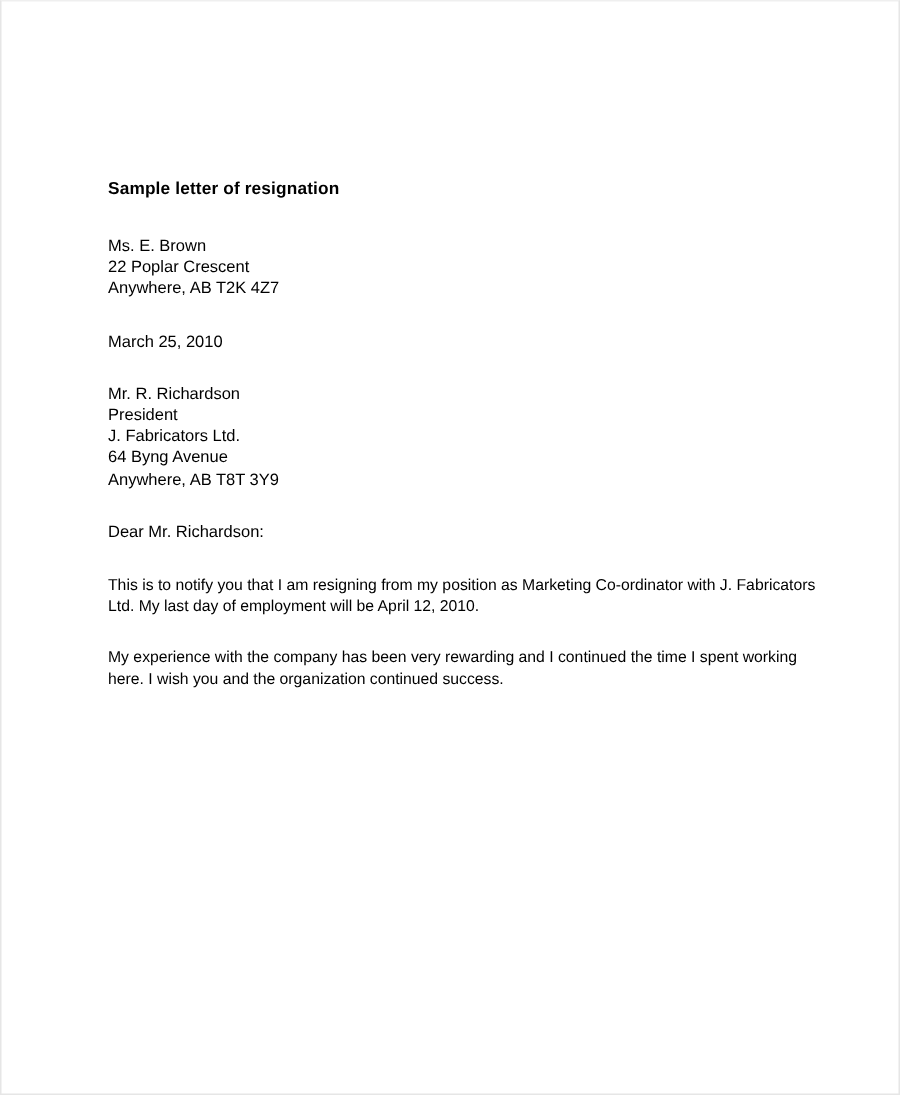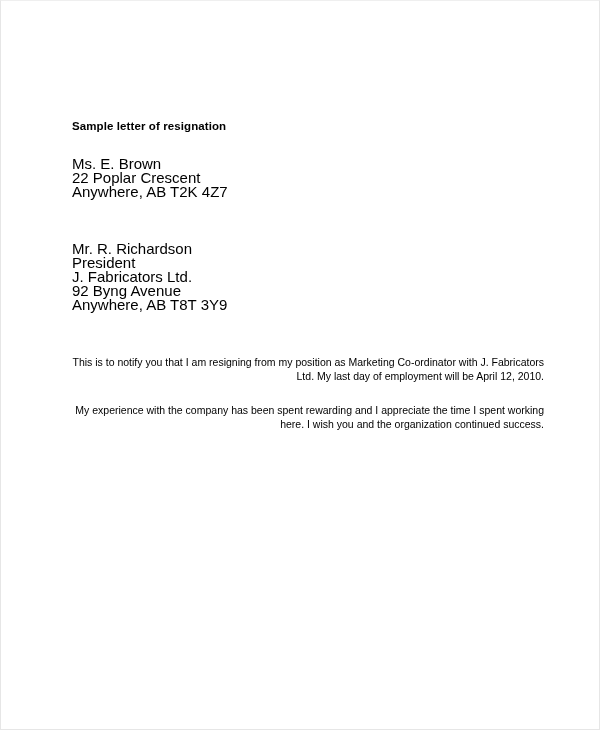--- a/index.html
+++ b/index.html
@@ -32,70 +32,71 @@
     width: 472px;
   }
   .doc-title {
     font-size: 11.5px;
     font-weight: bold;
     line-height: 14px;
     letter-spacing: 0.1px;
     margin: 0;
   }
   .block {
-    font-size: 15px;
+    font-size: 11px;
     line-height: 14.2px;
     margin: 0;
     white-space: pre-line;
   }
   .gap-lg { height: 24px; }
   .gap-md { height: 21px; }
   .gap-sm { height: 20px; }
   .para {
     font-size: 10.5px;
     line-height: 14.2px;
     margin: 0;
-    text-align: right;
   }
 </style>
 </head>
 <body>
 
 <div class="page">
   <div class="letter">
 
     <h1 class="doc-title">Sample letter of resignation</h1>
 
     <div class="gap-lg"></div>
 
     <p class="block">Ms. E. Brown
 22 Poplar Crescent
 Anywhere, AB  T2K 4Z7</p>
 
     <div class="gap-md"></div>
 
+    <p class="block">March 25, 2010</p>
 
     <div class="gap-md"></div>
 
     <p class="block">Mr. R. Richardson
 President
 J. Fabricators Ltd.
-92 Byng Avenue
+64 Byng Avenue
 Anywhere, AB  T8T 3Y9</p>
 
     <div class="gap-md"></div>
 
+    <p class="block">Dear Mr. Richardson:</p>
 
     <div class="gap-md"></div>
 
     <p class="para">This is to notify you that I am resigning from my position as Marketing Co-ordinator with J. Fabricators Ltd. My last day of employment will be April 12, 2010.</p>
 
     <div class="gap-sm"></div>
 
-    <p class="para">My experience with the company has been spent rewarding and I appreciate the time I spent working here. I wish you and the organization continued success.</p>
+    <p class="para">My experience with the company has been very rewarding and I continued the time I spent working here. I wish you and the organization continued success.</p>
 
     <div class="gap-sm"></div>
 
 
     <div class="gap-md"></div>
 
 
   </div>
 </div>
 

